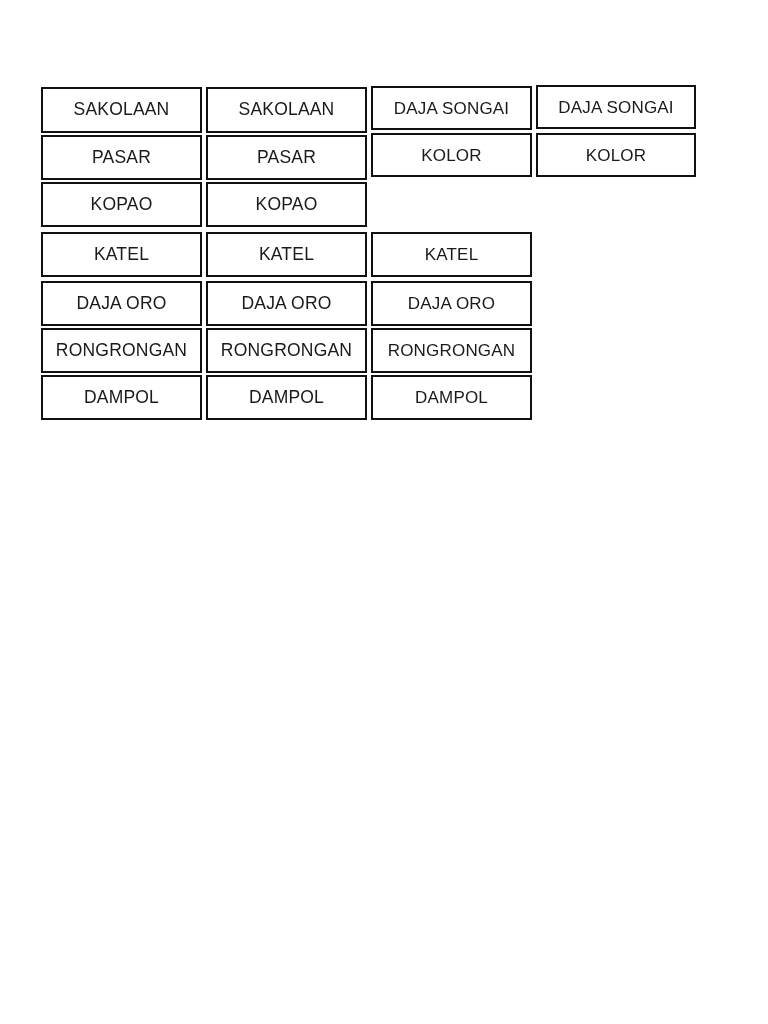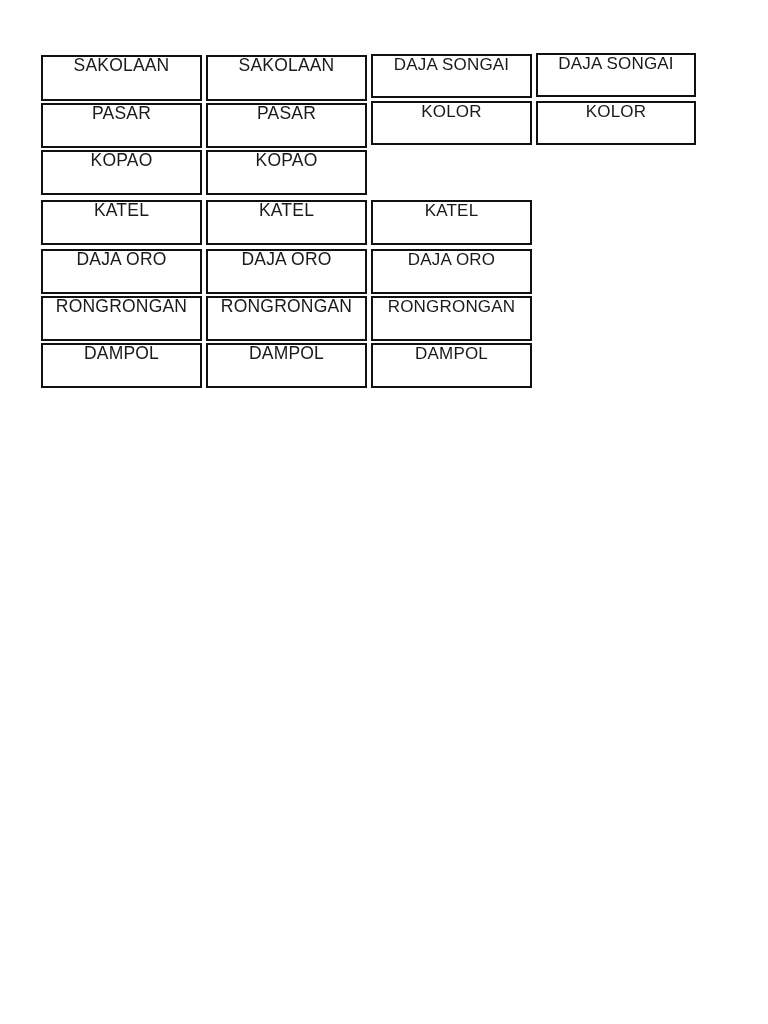--- a/index.html
+++ b/index.html
@@ -28,24 +28,25 @@
     top: 0;
     left: 0;
   }
 
   .cell {
     position: absolute;
     box-sizing: border-box;
     background: #ffffff;
     border: 2px solid #111111;
     display: flex;
-    align-items: flex-start;
+    align-items: center;
     justify-content: center;
     text-align: center;
     overflow: hidden;
+    margin-top: 32px;
   }
 
   .cell .label {
     display: block;
     line-height: 1;
     letter-spacing: 0.2px;
     white-space: nowrap;
     color: #1a1a1a;
   }
 

